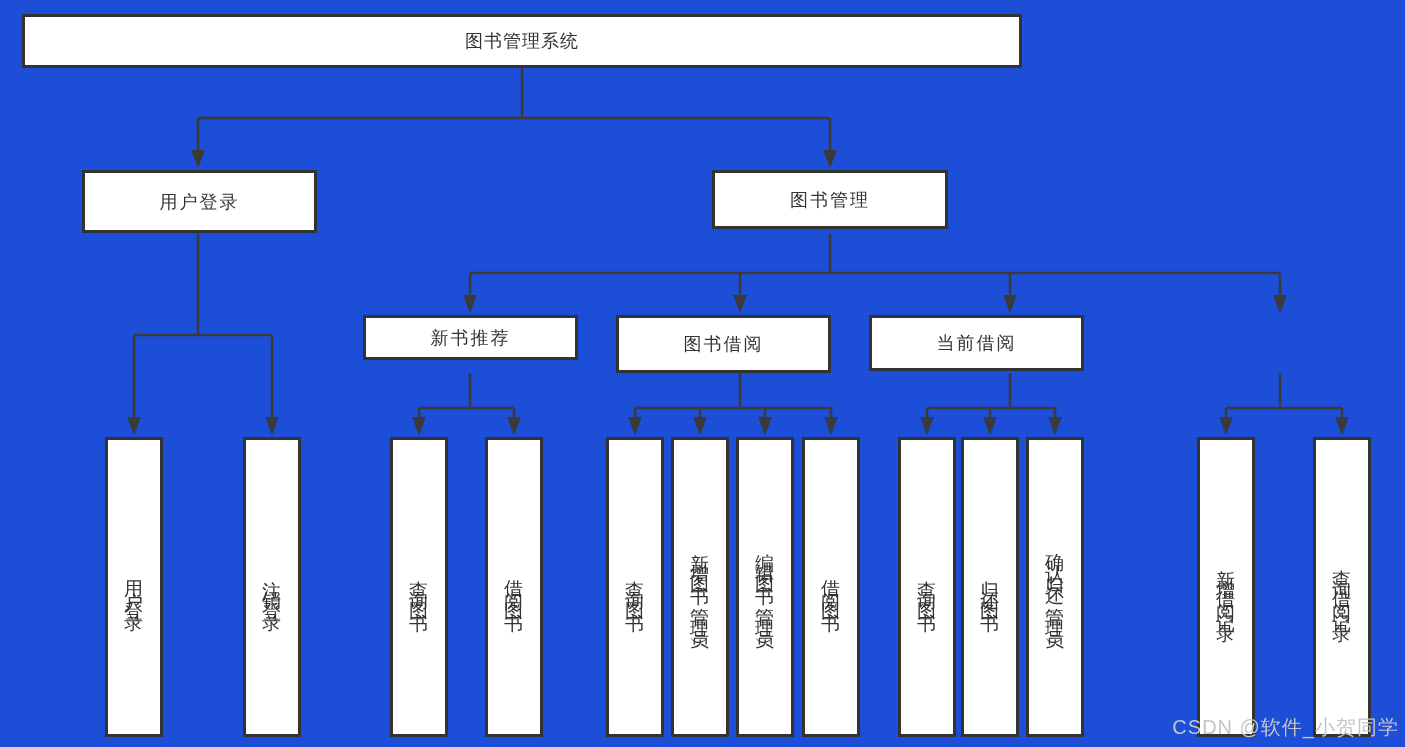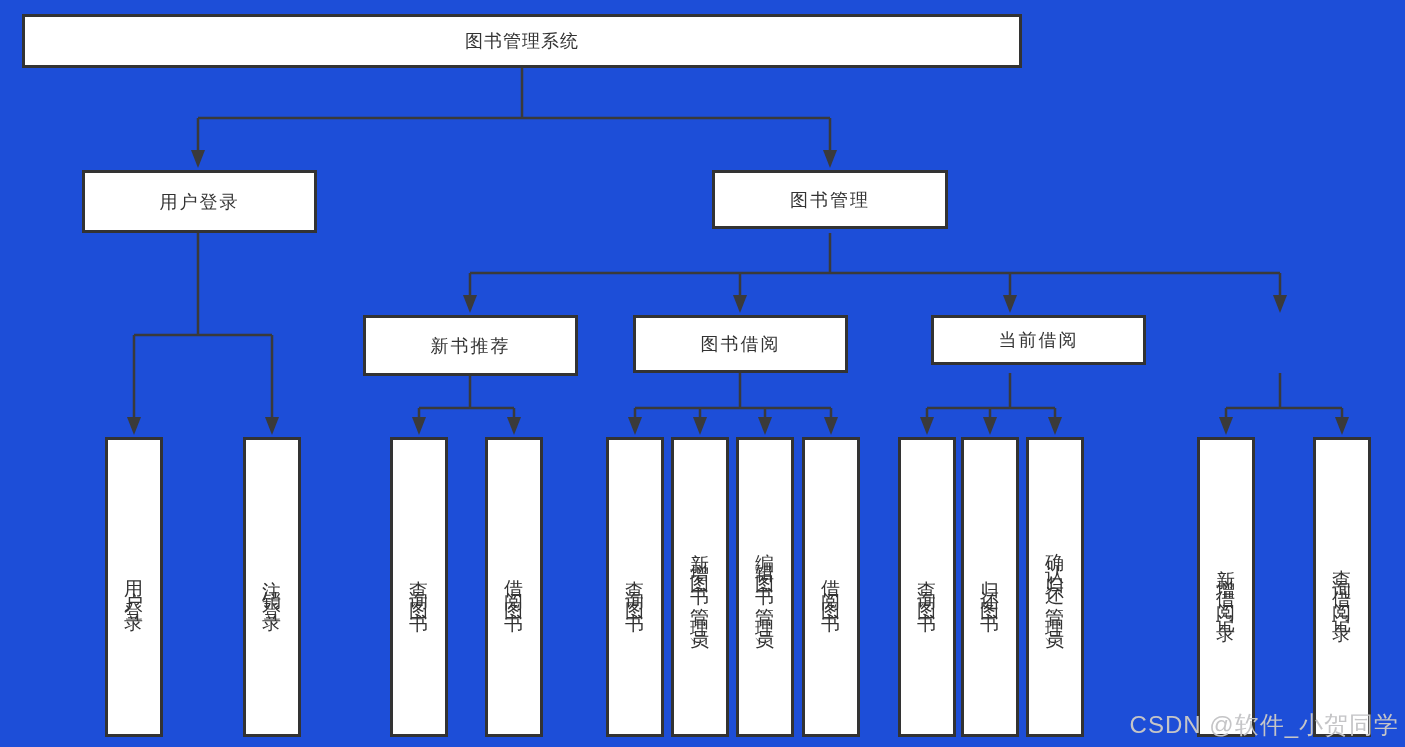--- a/index.html
+++ b/index.html
@@ -45,21 +45,21 @@
     writing-mode: vertical-rl;
     text-orientation: mixed;
     font-size: 19px;
     letter-spacing: 11px;
     line-height: 1;
   }
   .watermark {
     position: absolute;
     right: 6px;
     bottom: 6px;
-    font-size: 24px;
+    font-size: 20px;
     color: #c5c5c7;
     letter-spacing: 1px;
     z-index: 2;
     white-space: nowrap;
   }
 </style>
 </head>
 <body>
 
 <div id="stage">
@@ -101,27 +101,27 @@
     <span>图书管理系统</span>
   </div>
 
   <div class="node hnode" style="left:82px; top:170px; width:235px; height:63px;">
     <span>用户登录</span>
   </div>
   <div class="node hnode" style="left:712px; top:170px; width:236px; height:59px;">
     <span>图书管理</span>
   </div>
 
-  <div class="node hnode" style="left:363px; top:315px; width:215px; height:61px;">
+  <div class="node hnode" style="left:363px; top:315px; width:215px; height:45px;">
     <span>新书推荐</span>
   </div>
-  <div class="node hnode" style="left:633px; top:315px; width:215px; height:58px;">
+  <div class="node hnode" style="left:616px; top:315px; width:215px; height:58px;">
     <span>图书借阅</span>
   </div>
-  <div class="node hnode" style="left:931px; top:315px; width:215px; height:50px;">
+  <div class="node hnode" style="left:869px; top:315px; width:215px; height:56px;">
     <span>当前借阅</span>
   </div>
 
   <div class="node vnode" style="left:105px; top:437px; width:58px; height:300px;">
     <span>用户登录</span>
   </div>
   <div class="node vnode" style="left:243px; top:437px; width:58px; height:300px;">
     <span>注销登录</span>
   </div>
 

